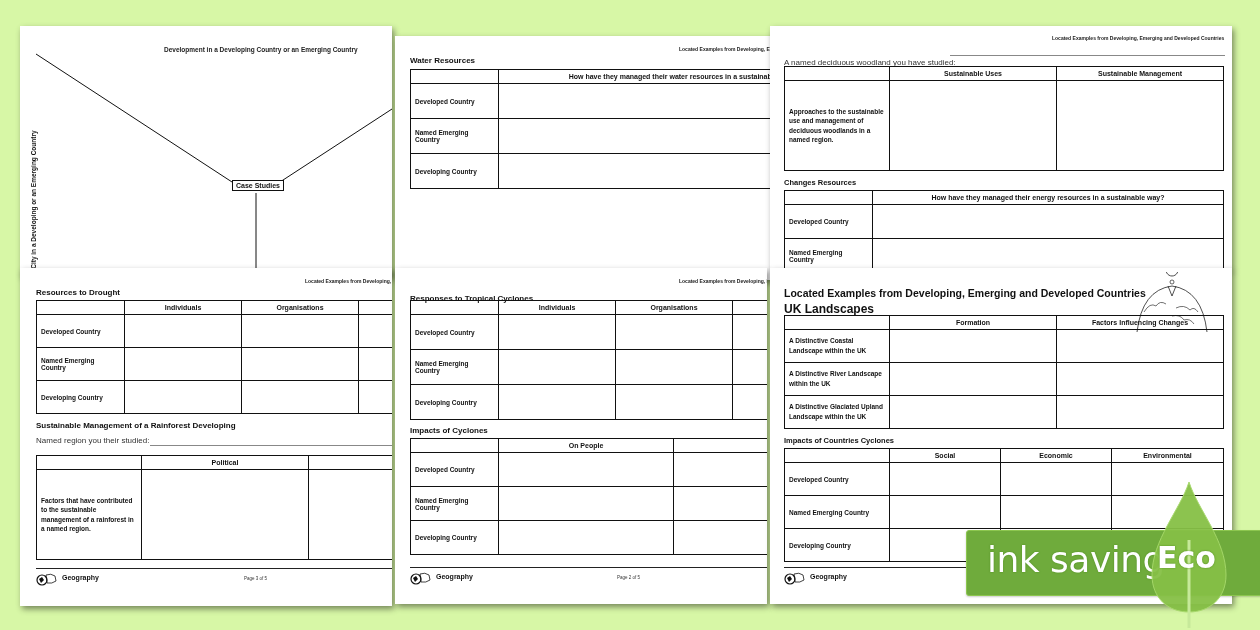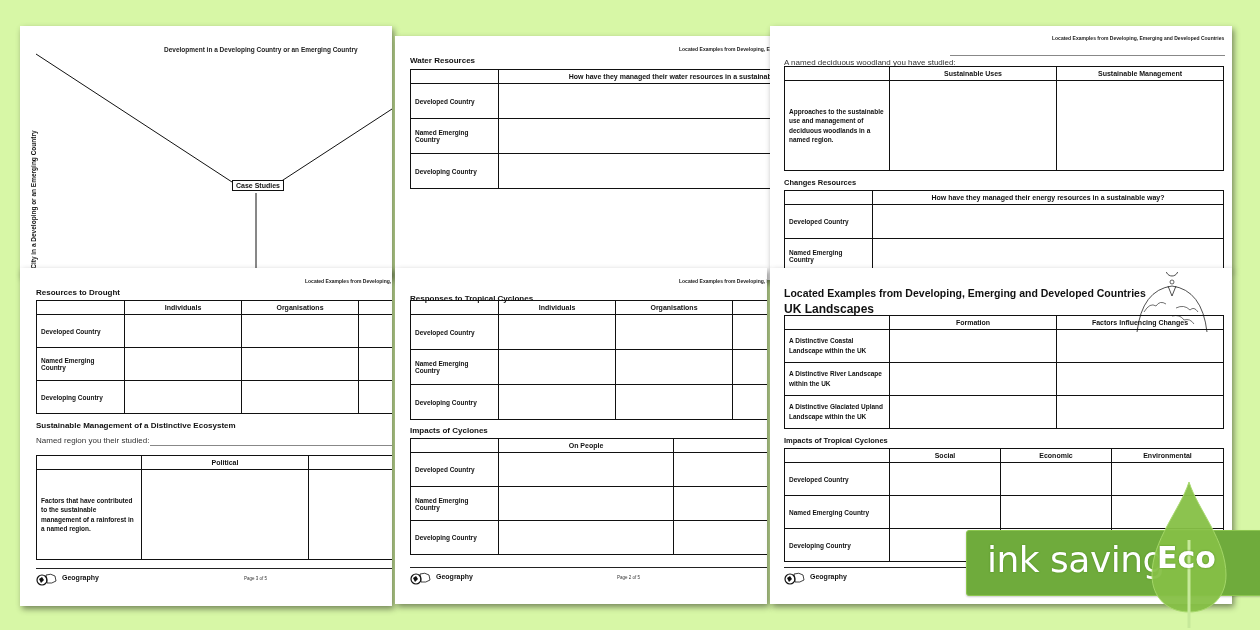--- a/index.html
+++ b/index.html
@@ -167,21 +167,21 @@
           <td></td>
         </tr>
     <tr style="height:33px">
           <td class="rowlbl">Developing Country</td>
           <td></td>
           <td></td>
           <td></td>
         </tr>
   </tbody>
     </table>
-  <div class="sec-title" style="left:16px;top:153px;">Sustainable Management of a Distinctive Ecosystem</div>
+  <div class="sec-title" style="left:16px;top:153px;">Sustainable Management of a Rainforest Developing</div>
   <div class="line-label" style="left:16px;top:168px;">Named region you their studied:</div>
   <div class="fill-line" style="left:130px;top:177px;width:250px;"></div>
   <table class="grid" style="left:16px;top:187px;width:400px;">
     <colgroup>
         <col style="width:105px">
         <col style="width:167px">
         <col>
       </colgroup>
     <tbody>
         <tr>
@@ -316,21 +316,21 @@
           <td></td>
           <td></td>
         </tr>
     <tr style="height:33px">
           <td class="rowlbl" style="line-height:1.5;">A Distinctive Glaciated Upland Landscape within the UK</td>
           <td></td>
           <td></td>
         </tr>
   </tbody>
     </table>
-  <div class="sec-title" style="left:14px;top:168px;font-size:7.5px;">Impacts of Tropical Cyclones</div>
+  <div class="sec-title" style="left:14px;top:168px;font-size:7.5px;">Impacts of Countries Cyclones</div>
   <table class="grid" style="left:14px;top:180px;width:440px;">
     <colgroup>
         <col style="width:105px">
         <col style="width:111px">
         <col style="width:111px">
         <col>
       </colgroup>
     <tbody>
         <tr>
       <th></th>

